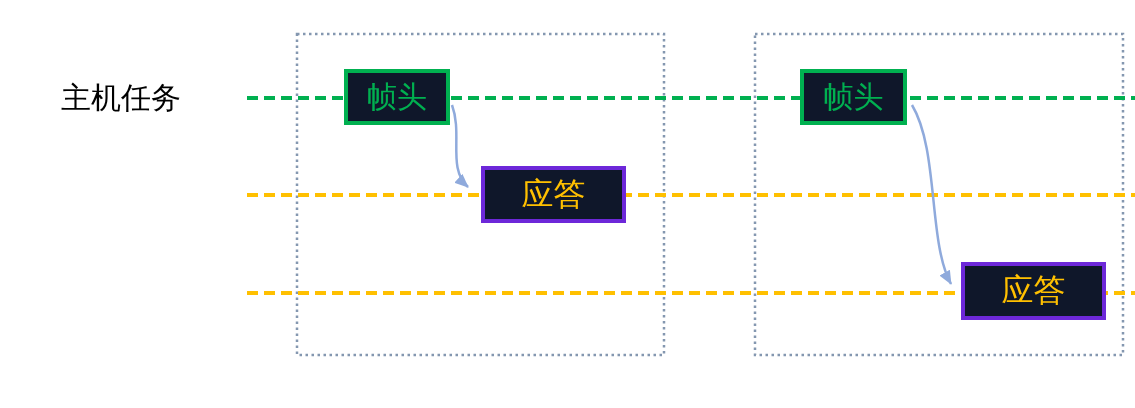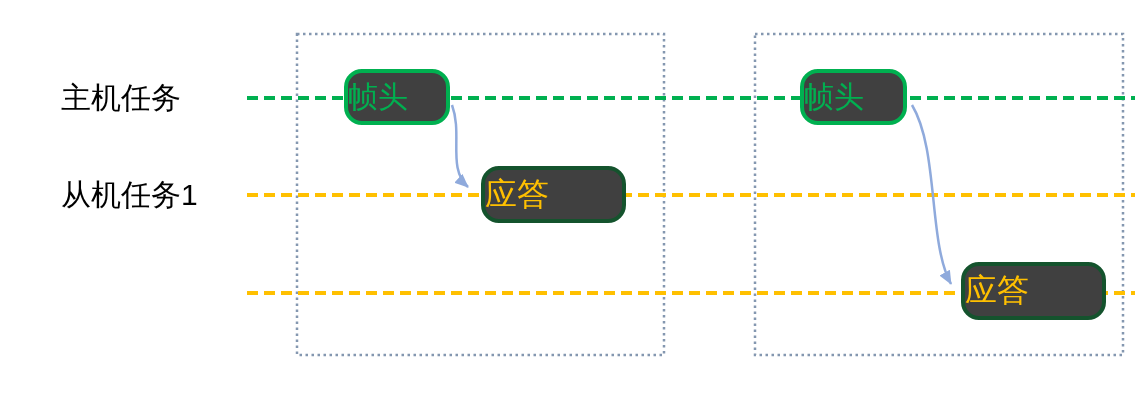--- a/index.html
+++ b/index.html
@@ -51,54 +51,53 @@
     top: 193px;
     background: repeating-linear-gradient(to right, #FFC000 0 11px, transparent 11px 17px);
   }
   .timeline.yellow2 {
     top: 291px;
     background: repeating-linear-gradient(to right, #FFC000 0 11px, transparent 11px 17px);
   }
 
   .node {
     position: absolute;
-    background: #404040;
+    background: #0f172a;
     display: flex;
     align-items: center;
+    justify-content: center;
     box-sizing: border-box;
     white-space: nowrap;
-    border-radius: 18px;
   }
   .header-box {
     border: 4px solid #00B050;
     color: #00B050;
     font-size: 30px;
   }
   .response-box {
-    border: 4px solid #14532d;
+    border: 4px solid #6d28d9;
     color: #FFC000;
     font-size: 32px;
   }
   .header-box.c1   { left: 300px; top: 69px;  width: 106px; height: 56px; }
   .header-box.c2   { left: 756px; top: 69px;  width: 107px; height: 56px; }
   .response-box.c1 { left: 437px; top: 166px; width: 145px; height: 57px; }
   .response-box.c2 { left: 917px; top: 262px; width: 145px; height: 58px; }
 </style>
 </head>
 <body>
 
 <div class="canvas">
 
   <svg class="layer" viewBox="0 0 1135 408" xmlns="http://www.w3.org/2000/svg">
     <rect x="253" y="34" width="367" height="321" fill="none" stroke="#8497B0" stroke-width="2.5" stroke-dasharray="2.5 3.5"></rect>
     <rect x="711" y="34" width="368" height="321" fill="none" stroke="#8497B0" stroke-width="2.5" stroke-dasharray="2.5 3.5"></rect>
   </svg>
 
   <div class="lane-label host">主机任务</div>
-  <div class="lane-label slave1">从机任务1</div>
 
   <div class="timeline green"></div>
   <div class="timeline yellow1"></div>
   <div class="timeline yellow2"></div>
 
   <div class="node header-box c1">
     <span>帧头</span>
   </div>
   <div class="node response-box c1">
     <span>应答</span>

